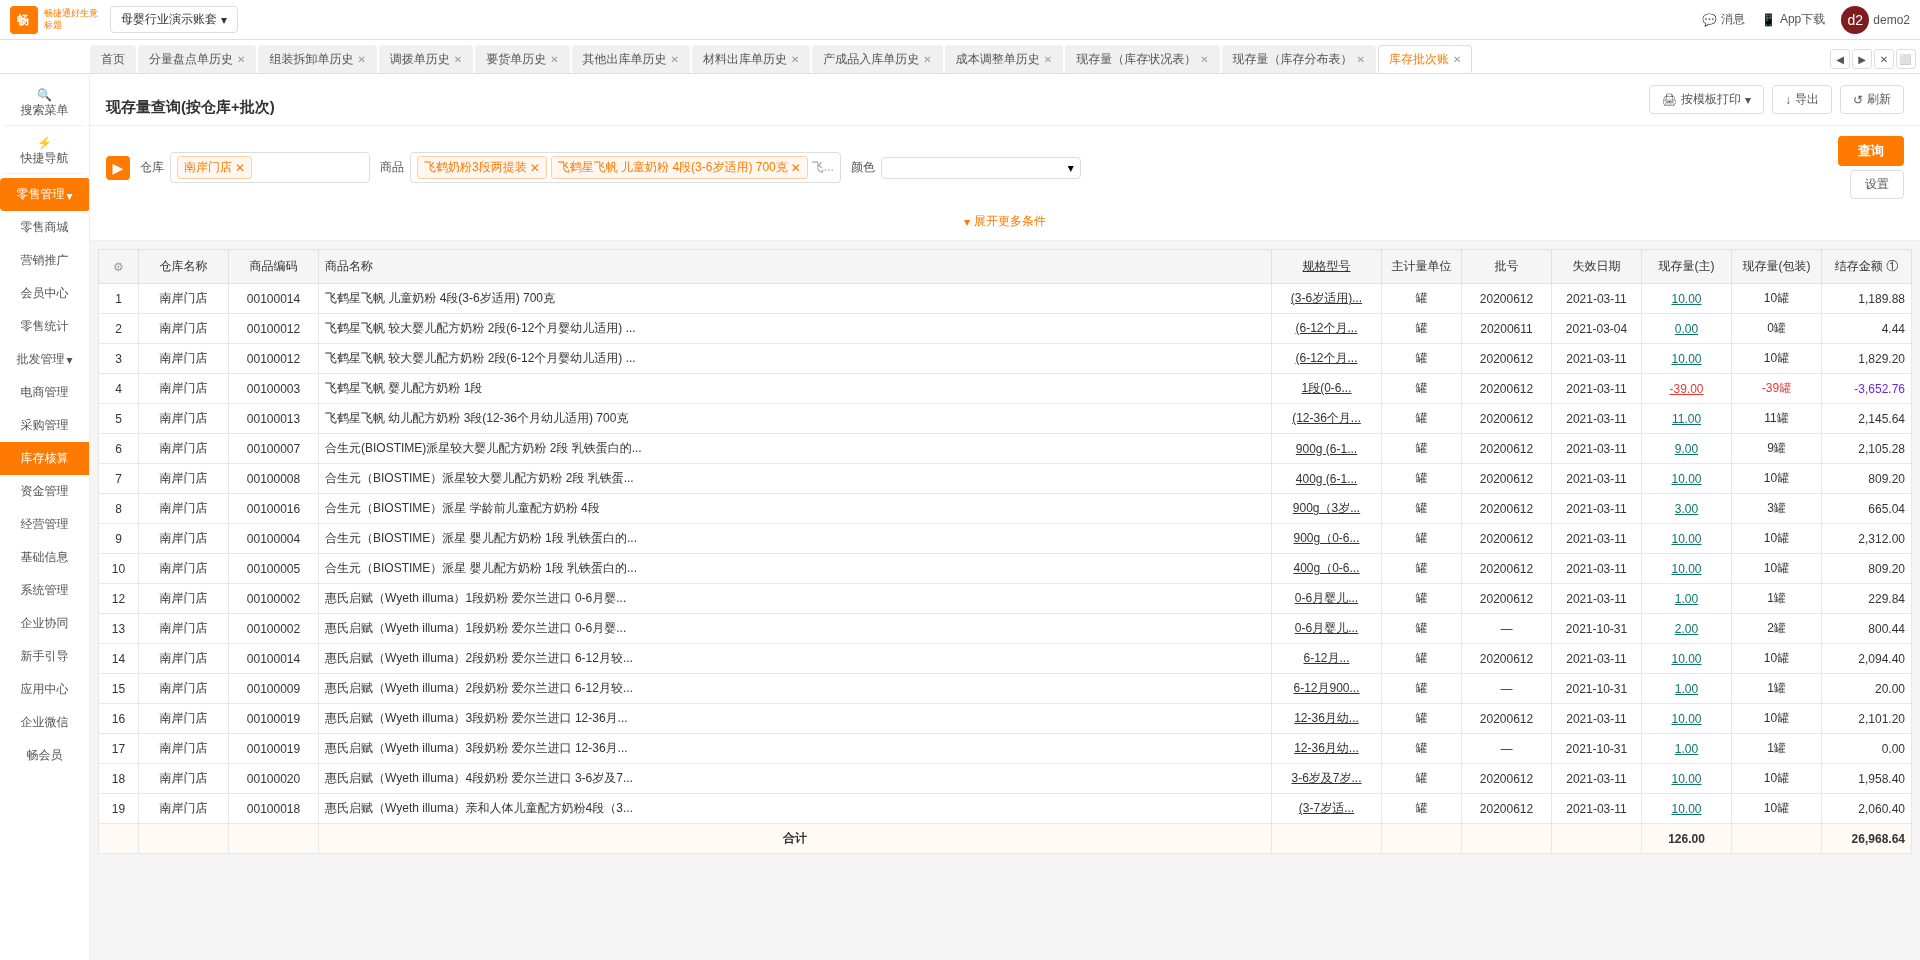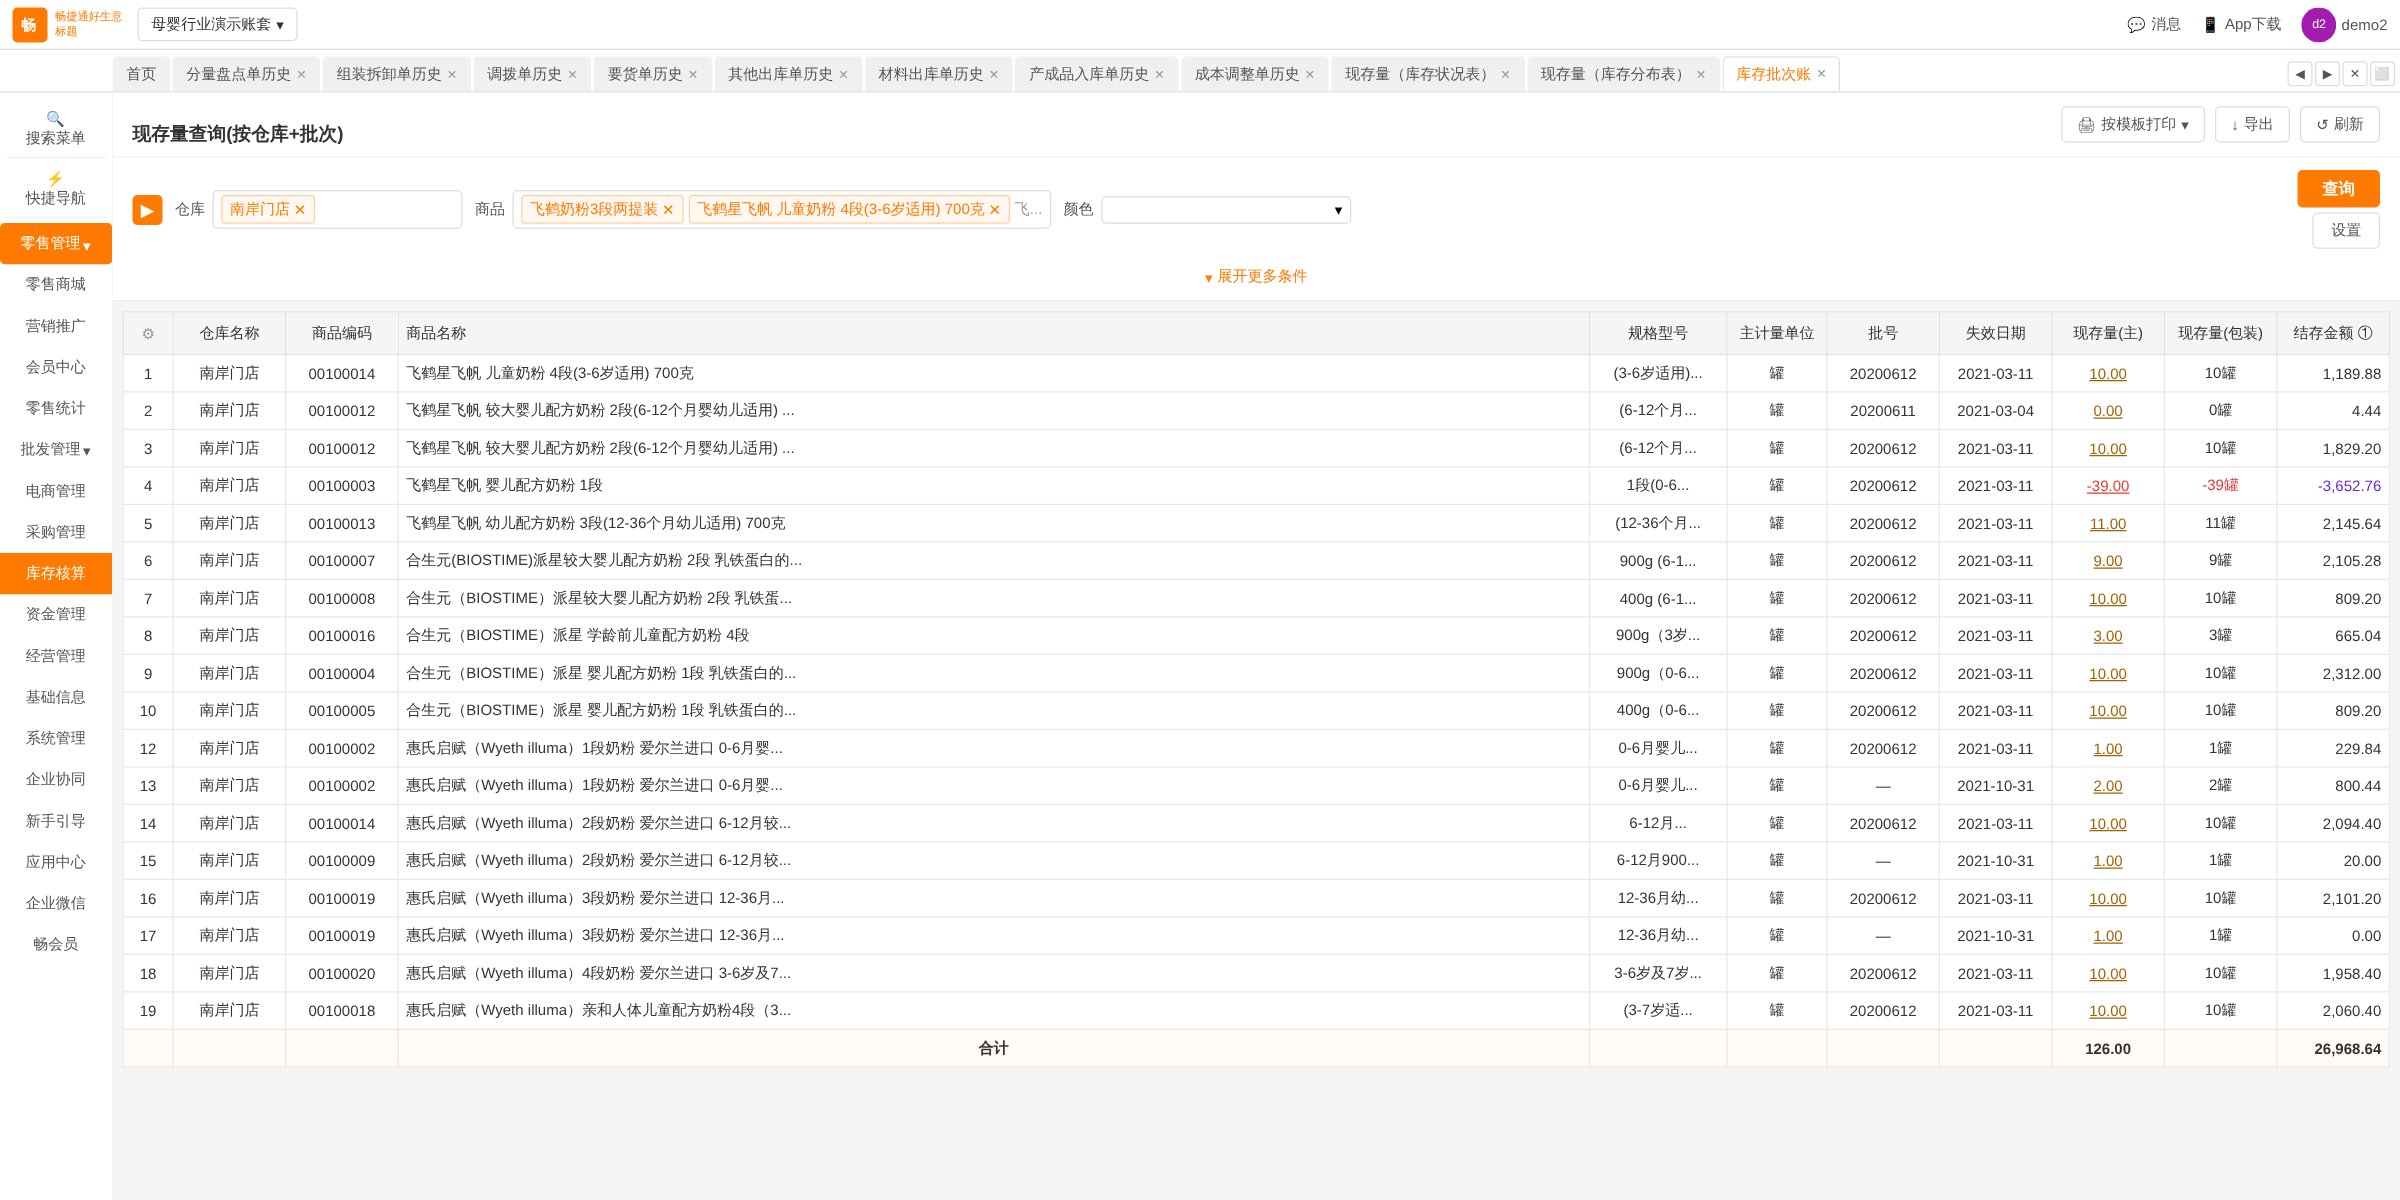--- a/index.html
+++ b/index.html
@@ -55,27 +55,27 @@
     .filter-select-area { min-width: 120px; border: 1px solid #ddd; border-radius: 4px; padding: 3px 6px; background: #fff; display: flex; align-items: center; justify-content: space-between; cursor: pointer; }
 
     
     .table-wrapper { flex: 1; overflow: auto; padding: 8px 8px 0 8px; }
     .data-table { width: 100%; border-collapse: collapse; background: #fff; border: 1px solid #e0e0e0; }
     .data-table thead th { background: #f5f5f5; border: 1px solid #e0e0e0; padding: 8px 6px; text-align: center; font-weight: normal; color: #333; font-size: 12px; white-space: nowrap; position: sticky; top: 0; z-index: 2; }
     .data-table tbody td { border: 1px solid #e8e8e8; padding: 6px 6px; text-align: center; color: #333; font-size: 12px; white-space: nowrap; }
     .data-table tbody tr.total-row { background: #fffaf5; font-weight: bold; }
     .data-table tbody td.text-left { text-align: left; }
     .data-table tbody td.text-right { text-align: right; }
-    .data-table tbody td.link { color: #a16207; text-decoration: underline; cursor: pointer; }
+    .data-table tbody td.link { color: #0f766e; text-decoration: underline; cursor: pointer; }
     .settings-icon { color: #999; cursor: pointer; }
     .col-num { width: 40px; }
     .col-warehouse { width: 90px; }
     .col-code { width: 90px; }
     .col-name { min-width: 300px; text-align: left !important; }
-    .col-spec { width: 110px; }
+    .col-spec { width: 110px; text-decoration: underline; }
     .col-unit { width: 80px; }
     .col-batch { width: 90px; }
     .col-expire { width: 90px; }
     .col-stock-main { width: 90px; }
     .col-stock-pkg { width: 90px; }
     .col-balance { width: 90px; }
 
     
     ::-webkit-scrollbar { width: 6px; height: 6px; }
     ::-webkit-scrollbar-thumb { background: #ccc; border-radius: 3px; }
@@ -110,21 +110,21 @@
     <div class="item">
       <span>💬</span>
       <span>消息</span>
     </div>
     <div class="item">
       <span>📱</span>
       <span>App下载</span>
     </div>
     <div class="item">
       <div class="avatar">
-        <span style="font-size:10px;color:#fff;background:#a21caf;width:100%;height:100%;display:flex;align-items:center;justify-content:center;">d2</span>
+        <span style="font-size:14px;color:#fff;background:#7f1d1d;width:100%;height:100%;display:flex;align-items:center;justify-content:center;">d2</span>
       </div>
       <span>demo2</span>
     </div>
   </div>
 </div>
 
 <div class="tab-bar">
   <div class="tab">
     <span>首页</span>
   </div>

